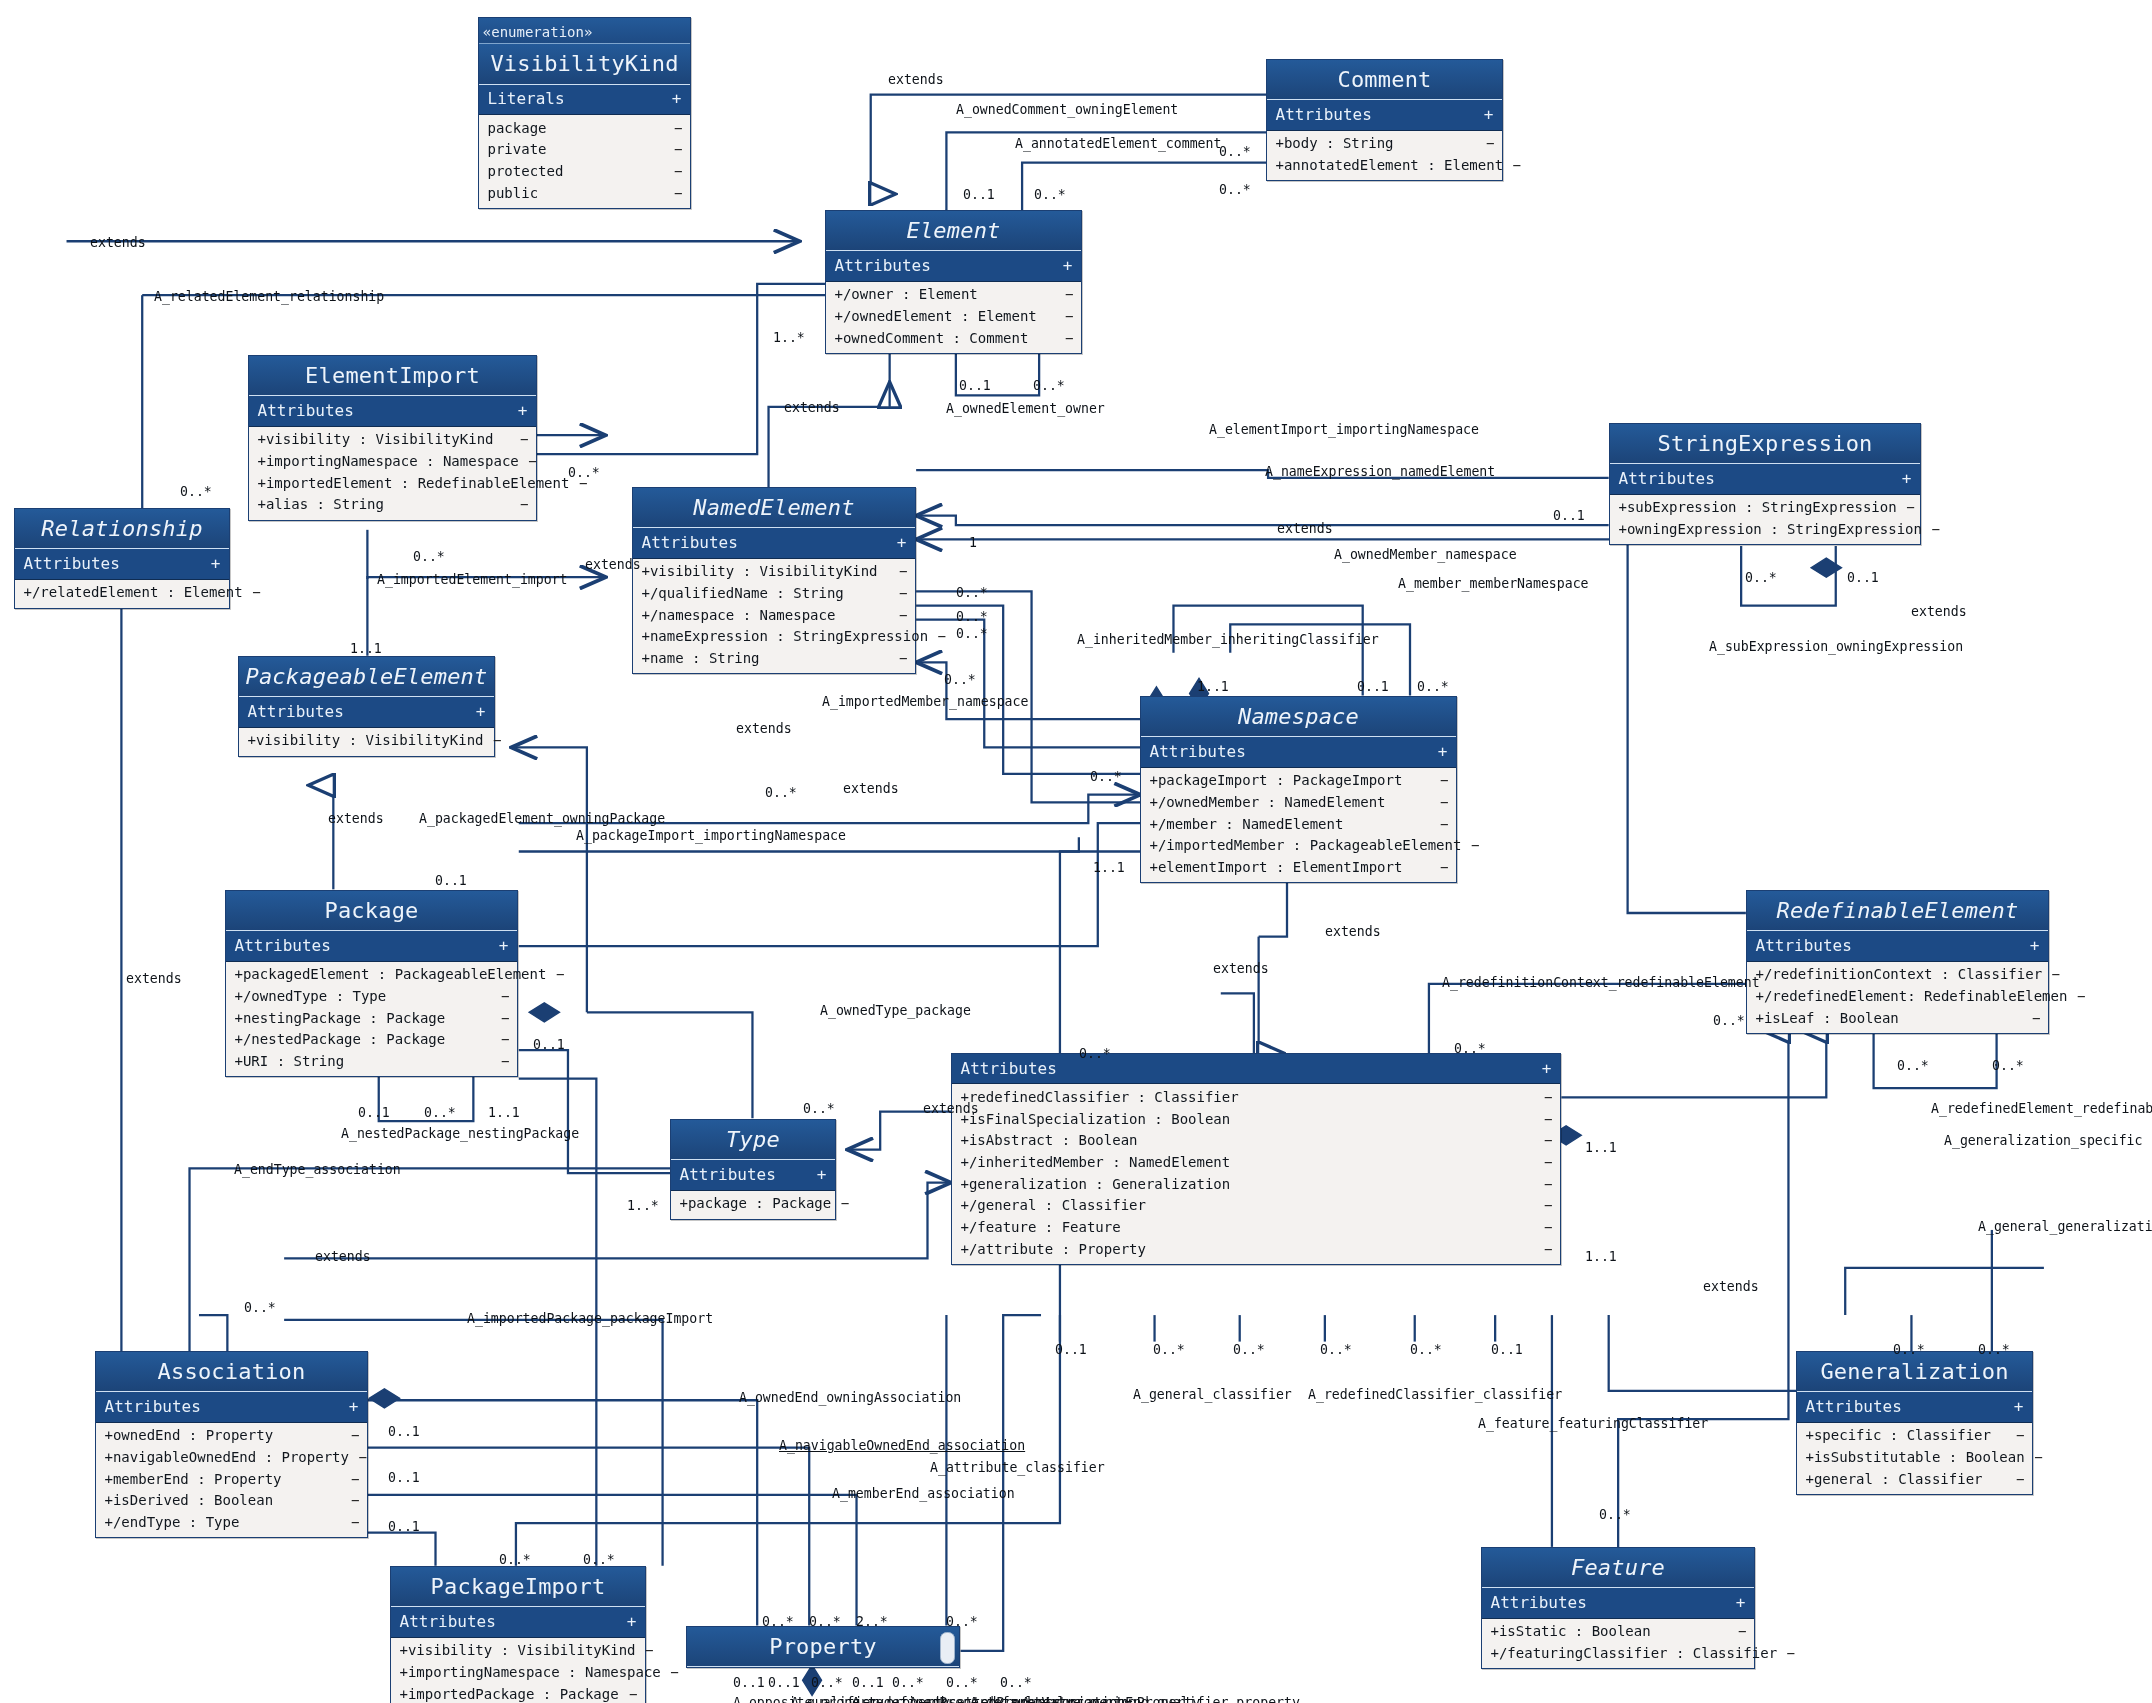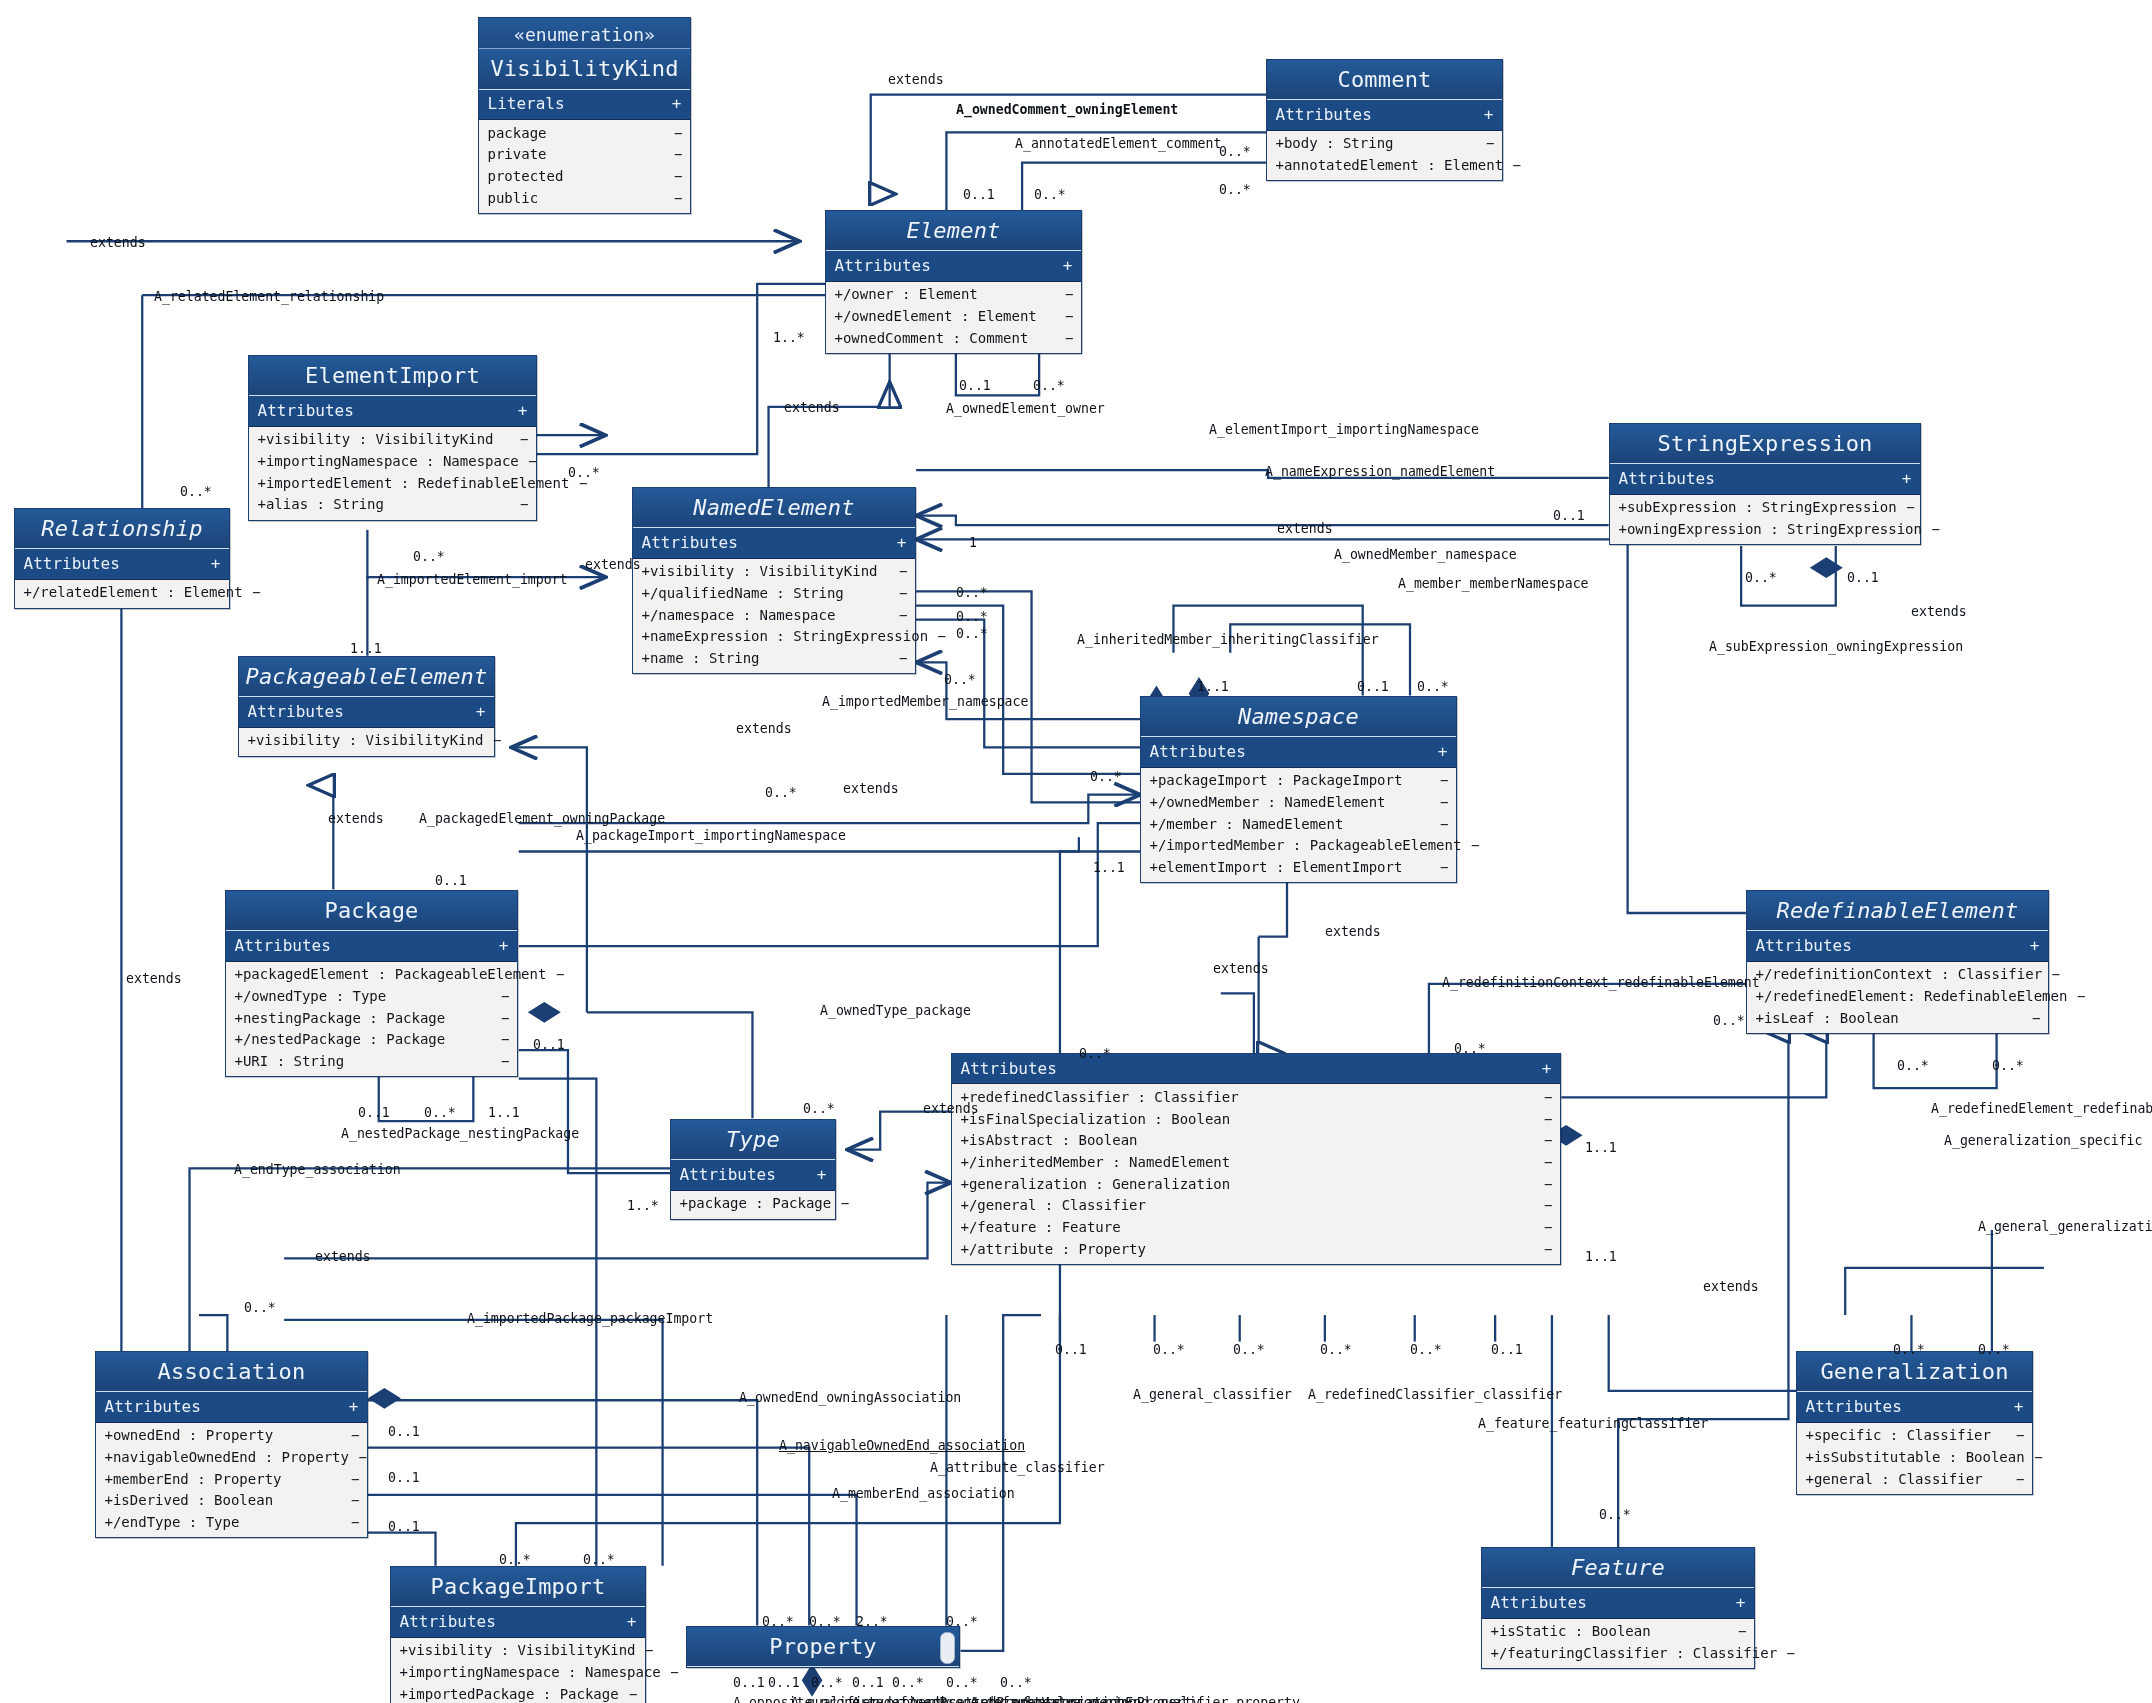--- a/index.html
+++ b/index.html
@@ -41,22 +41,22 @@
     padding: 6.6px 5.7px 7.6px 5.7px;
     border-bottom: 1.9px solid #cfe0f2;
     letter-spacing: 0.2px;
     white-space: nowrap;
   }
   .uml-title.abstract { font-style: italic; }
   .uml-stereo {
     background: #1f5291;
     background: linear-gradient(#245a99, #1e4b84);
     color: #e6eef8;
-    text-align: center;
-    font-size: 18px;
+    text-align: left;
+    font-size: 14px;
     padding: 5.7px 3.8px 3.8px 3.8px;
     border-bottom: 0.9px solid #7fa5cd;
   }
   .uml-section {
     background: #1c4a85;
     color: #e9f1fa;
     font-size: 16px;
     padding: 4.7px 8.5px 5.7px 8.5px;
     display: flex;
     justify-content: space-between;
@@ -628,21 +628,21 @@
         </div>
       </div>
       <div class="uml-class" style="left: 686px; top: 1626px; width: 274px; position: absolute;">
         <div class="uml-title">Property</div>
         <div class="nub"></div>
       </div>
     </div>
 
   <div id="label-layer">
       <div class="edge-label" style="left: 888px; top: 72px;">extends</div>
-      <div class="edge-label" style="left: 956px; top: 102px; font-weight: bold;">A_ownedComment_owningElement</div>
+      <div class="edge-label" style="left: 956px; top: 102px;">A_ownedComment_owningElement</div>
       <div class="edge-label" style="left: 1015px; top: 136px;">A_annotatedElement_comment</div>
       <div class="edge-label" style="left: 90px; top: 235px;">extends</div>
       <div class="edge-label" style="left: 154px; top: 289px;">A_relatedElement_relationship</div>
       <div class="edge-label" style="left: 784px; top: 400px;">extends</div>
       <div class="edge-label" style="left: 946px; top: 401px;">A_ownedElement_owner</div>
       <div class="edge-label" style="left: 1209px; top: 422px;">A_elementImport_importingNamespace</div>
       <div class="edge-label" style="left: 1265px; top: 464px;">A_nameExpression_namedElement</div>
       <div class="edge-label" style="left: 1277px; top: 521px;">extends</div>
       <div class="edge-label" style="left: 1334px; top: 547px;">A_ownedMember_namespace</div>
       <div class="edge-label" style="left: 377px; top: 572px;">A_importedElement_import</div>

